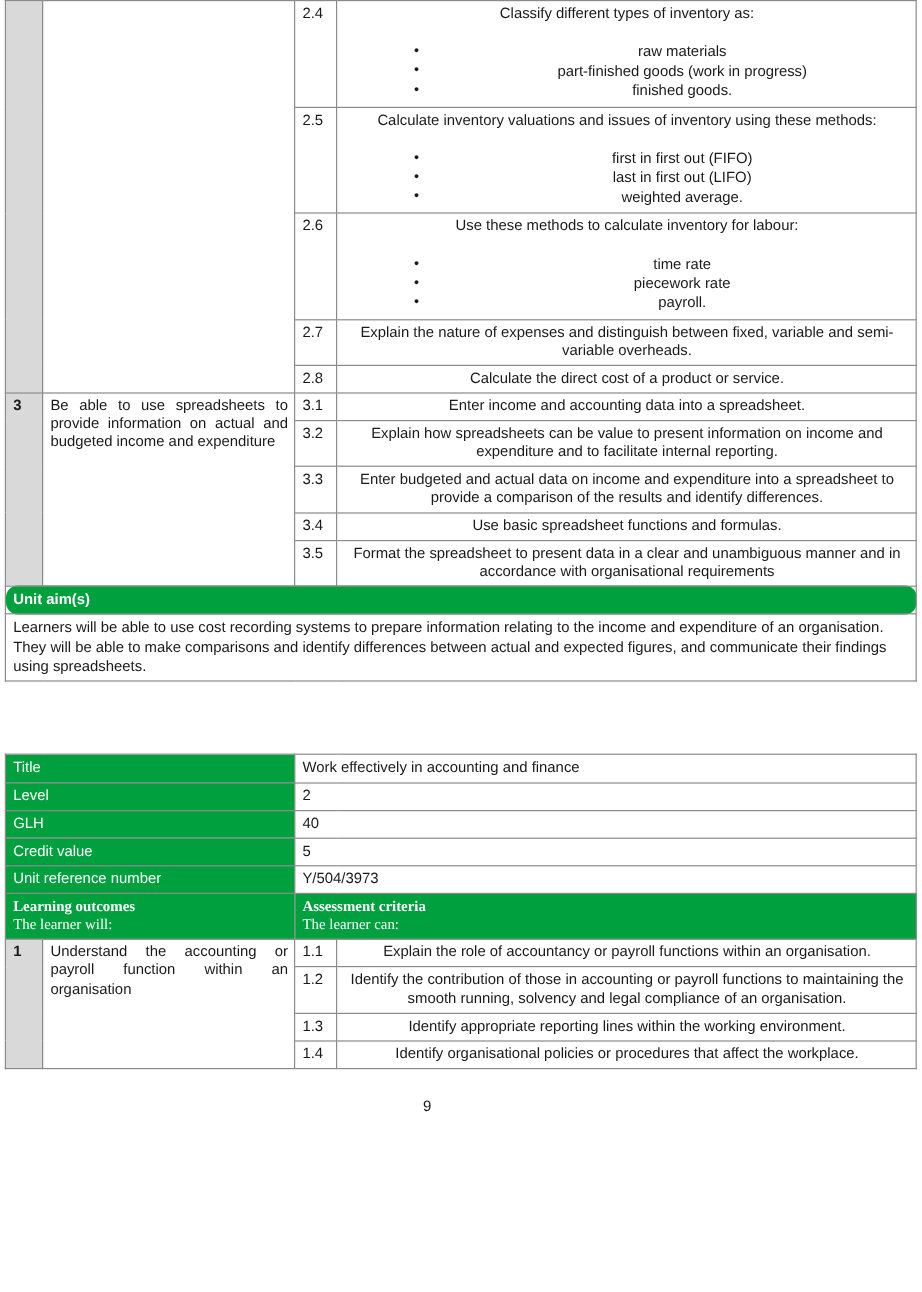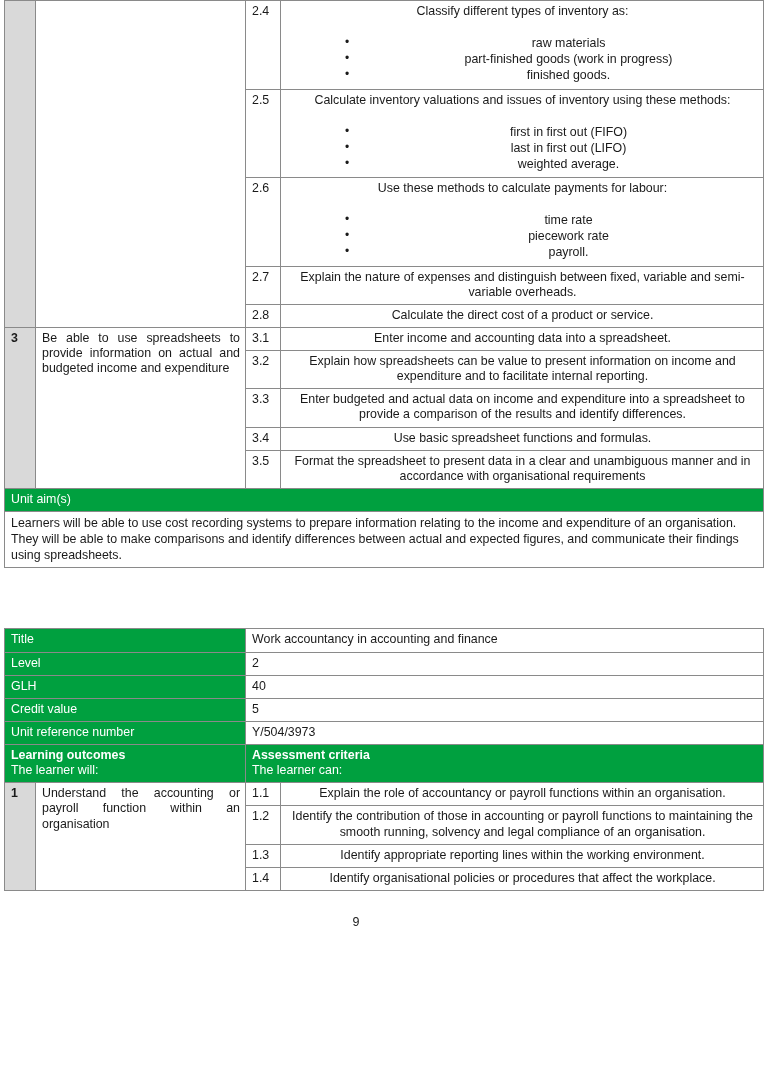--- a/index.html
+++ b/index.html
@@ -62,28 +62,30 @@
     padding-left: 6px;
     white-space: nowrap;
   }
   td.criteria { text-align: center; }
 
   
   .green-bar td {
     background: #00a03f;
     color: #ffffff;
     border-color: #00a03f;
-    font-weight: normal;
+    font-weight: bold;
     padding: 3px 6px 4px 8px;
+    border-radius: 10px;
   }
   .green-head td {
     background: #00a03f;
     color: #ffffff;
     border-color: #00a03f;
     padding: 3px 6px 5px 8px;
+    font-family: Liberation Serif, serif;
   }
   .green-head .hd-main {
     font-weight: bold;
     display: block;
   }
   .green-head .hd-sub {
     font-weight: normal;
     display: block;
   }
   td.label-green {
@@ -173,21 +175,21 @@
             <li>first in first out (FIFO)</li>
             <li>last in first out (LIFO)</li>
             <li>weighted average.</li>
           </ul>
         </td>
       </tr>
 
       <tr>
         <td class="acnum">2.6</td>
         <td class="criteria">
-          <span>Use these methods to calculate payments for labour:</span>
+          <span>Use these methods to calculate inventory for labour:</span>
           <ul class="b">
             <li>time rate</li>
             <li>piecework rate</li>
             <li>payroll.</li>
           </ul>
         </td>
       </tr>
 
       <tr>
         <td class="acnum">2.7</td>
@@ -243,21 +245,21 @@
     <colgroup>
       <col class="c-num">
         <col class="c-outcome">
         <col class="c-acnum">
         <col class="c-criteria">
     </colgroup>
     <tbody>
 
       <tr>
         <td colspan="2" class="label-green">Title</td>
-        <td colspan="2" class="value-plain">Work accountancy in accounting and finance</td>
+        <td colspan="2" class="value-plain">Work effectively in accounting and finance</td>
       </tr>
       <tr>
         <td colspan="2" class="label-green">Level</td>
         <td colspan="2" class="value-plain">2</td>
       </tr>
       <tr>
         <td colspan="2" class="label-green">GLH</td>
         <td colspan="2" class="value-plain">40</td>
       </tr>
       <tr>

